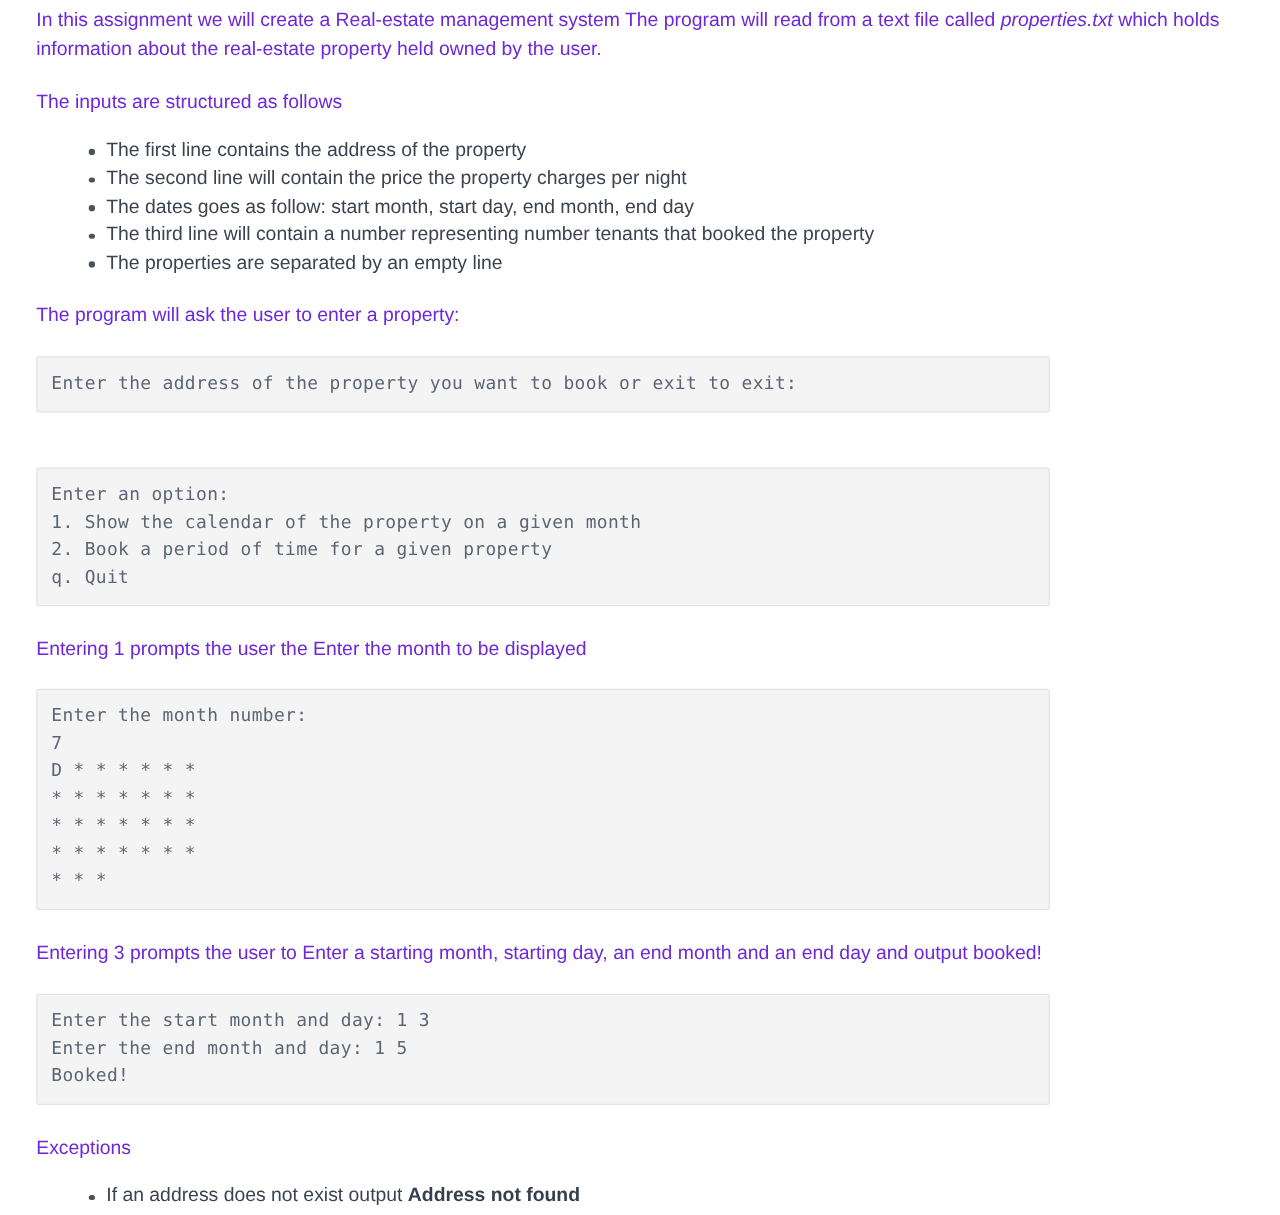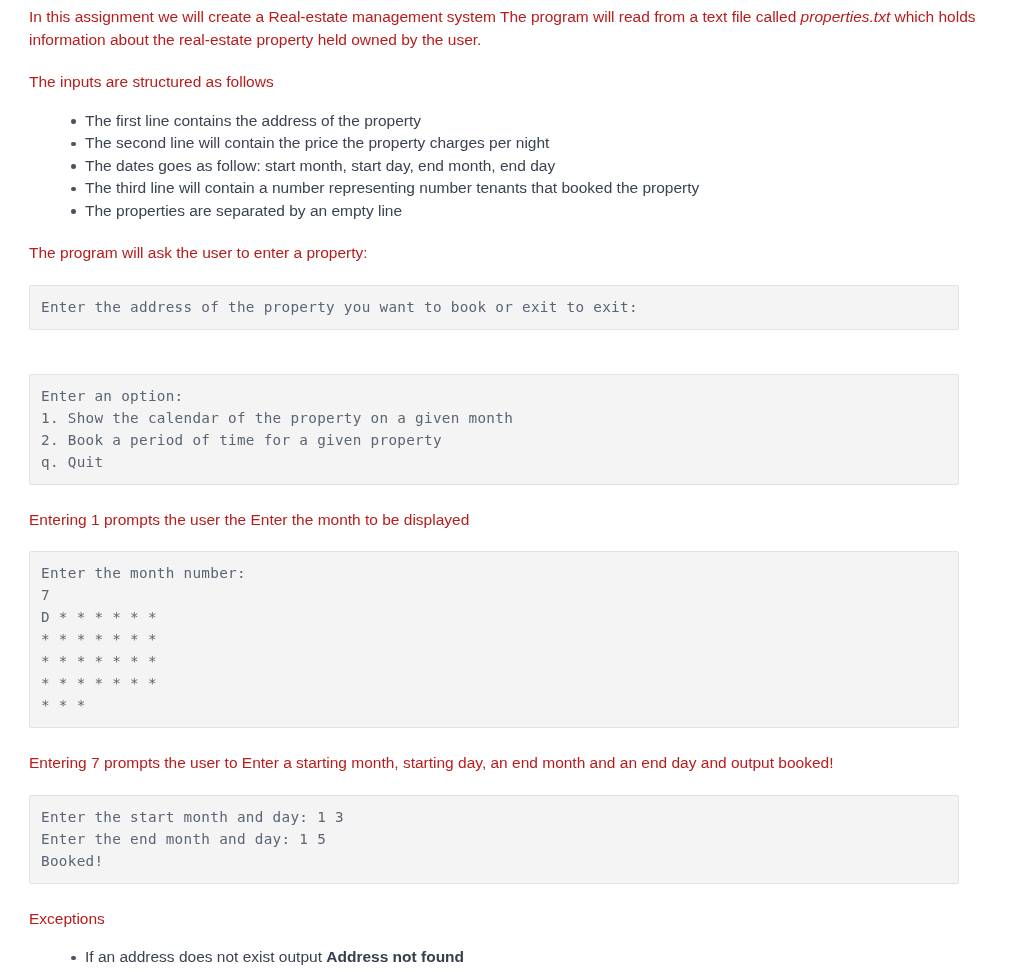--- a/index.html
+++ b/index.html
@@ -16,21 +16,21 @@
   }
   .page {
     width: 1024px;
     box-sizing: border-box;
     padding: 6px 24px 8px 29px;
   }
   p.para {
     margin: 0 0 0 0;
     font-size: 15.5px;
     line-height: 22.5px;
-    color: #b91c1c;
+    color: #6d28d9;
   }
   .spacer-sm { height: 16px; }
   .spacer-md { height: 20px; }
   .spacer-lg { height: 24px; }
 
   em.fname {
     font-style: italic;
   }
 
   ul.bullets {
@@ -57,21 +57,21 @@
     background: #4a5261;
   }
   ul.bullets > li b {
     font-weight: 700;
     color: #36404d;
   }
 
   pre.codeblock {
     margin: 0;
     box-sizing: border-box;
-    width: 930px;
+    width: 811px;
     background: #f4f4f5;
     border: 1px solid #e3e3e5;
     border-radius: 2px;
     padding: 10px 12px 11px 11px;
     font-family: "DejaVu Sans Mono", monospace;
     font-size: 14.3px;
     line-height: 22px;
     color: #5b6573;
     white-space: pre;
     overflow: hidden;
@@ -126,21 +126,21 @@
   <pre class="codeblock">Enter the month number:
 7
 D * * * * * *
 * * * * * * *
 * * * * * * *
 * * * * * * *
 * * *</pre>
 
   <div class="spacer-lg"></div>
 
-  <p class="para">Entering 7 prompts the user to Enter a starting month, starting day, an end month and an end day and output booked!</p>
+  <p class="para">Entering 3 prompts the user to Enter a starting month, starting day, an end month and an end day and output booked!</p>
 
   <div class="spacer-md"></div>
 
   <pre class="codeblock">Enter the start month and day: 1 3
 Enter the end month and day: 1 5
 Booked!</pre>
 
   <div class="spacer-lg"></div>
 
   <p class="para">Exceptions</p>

